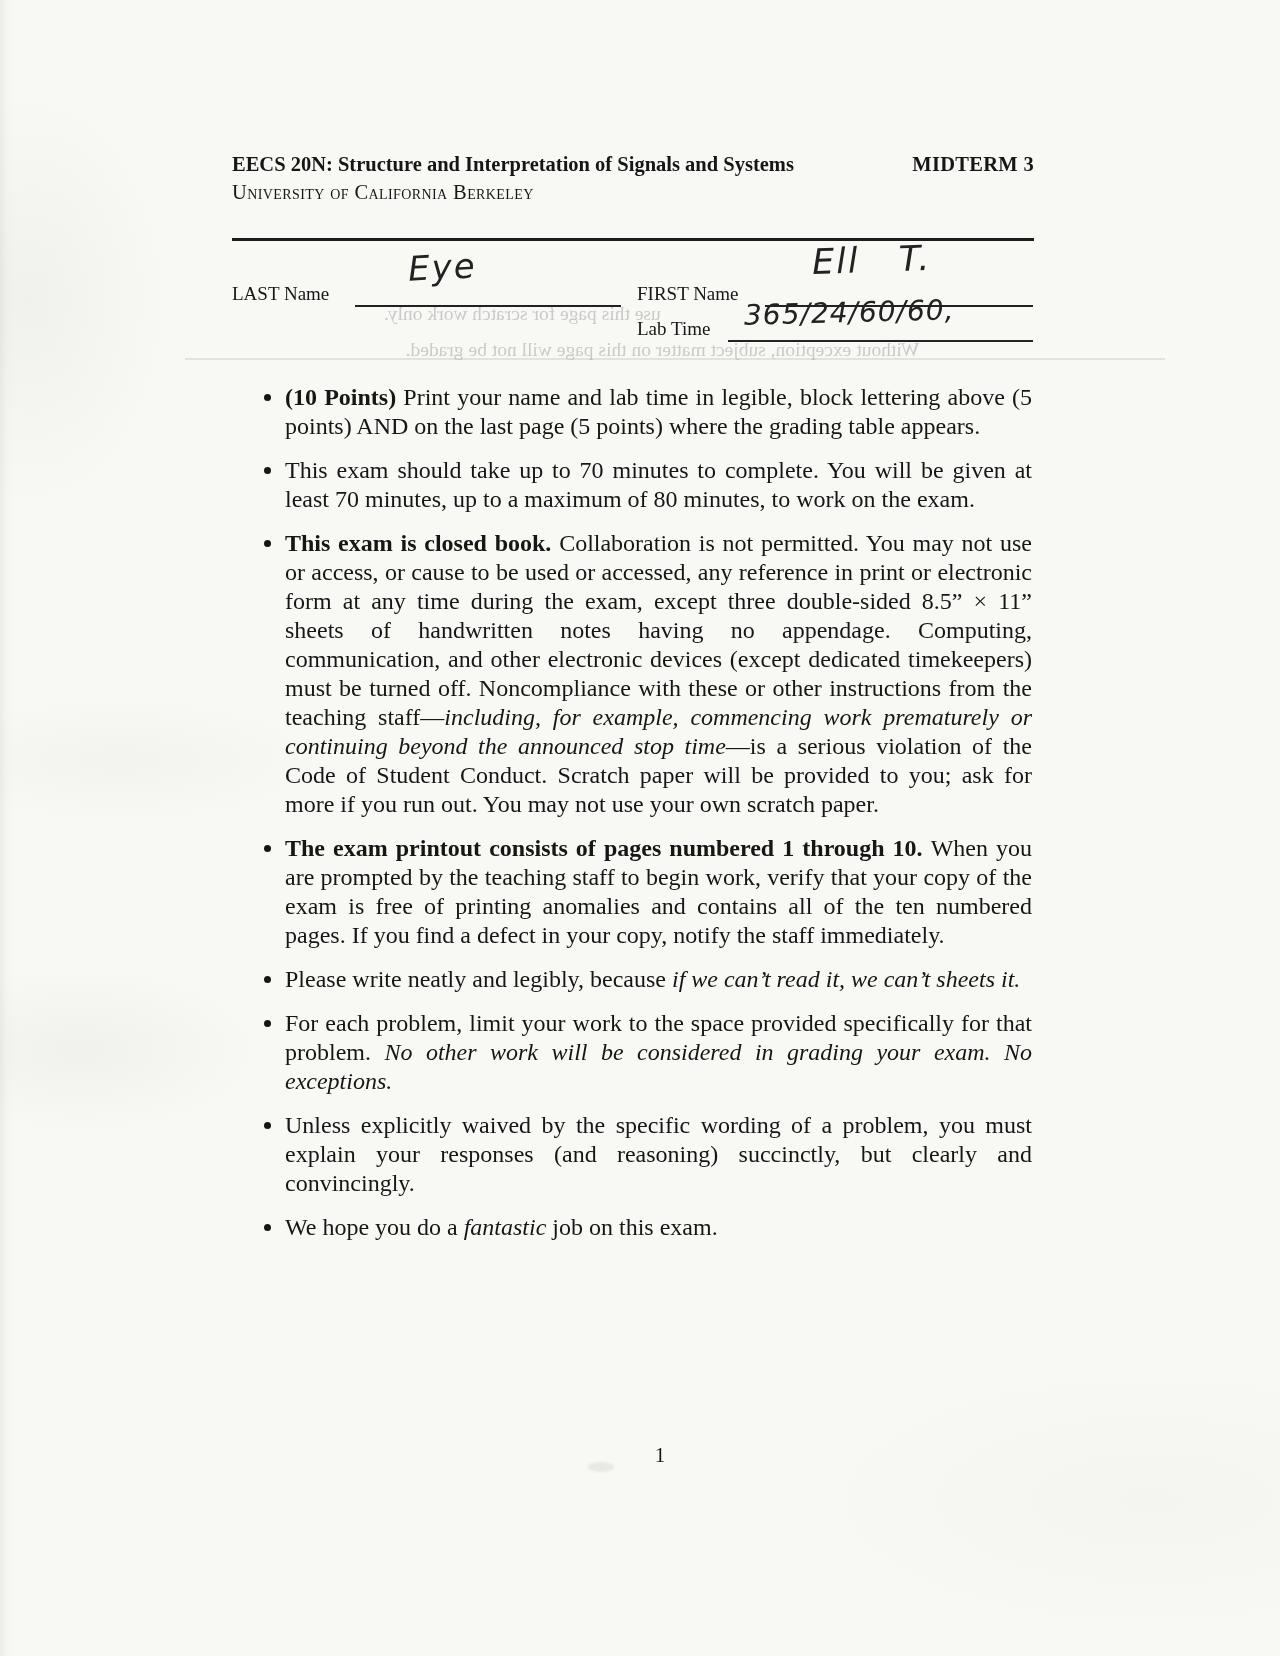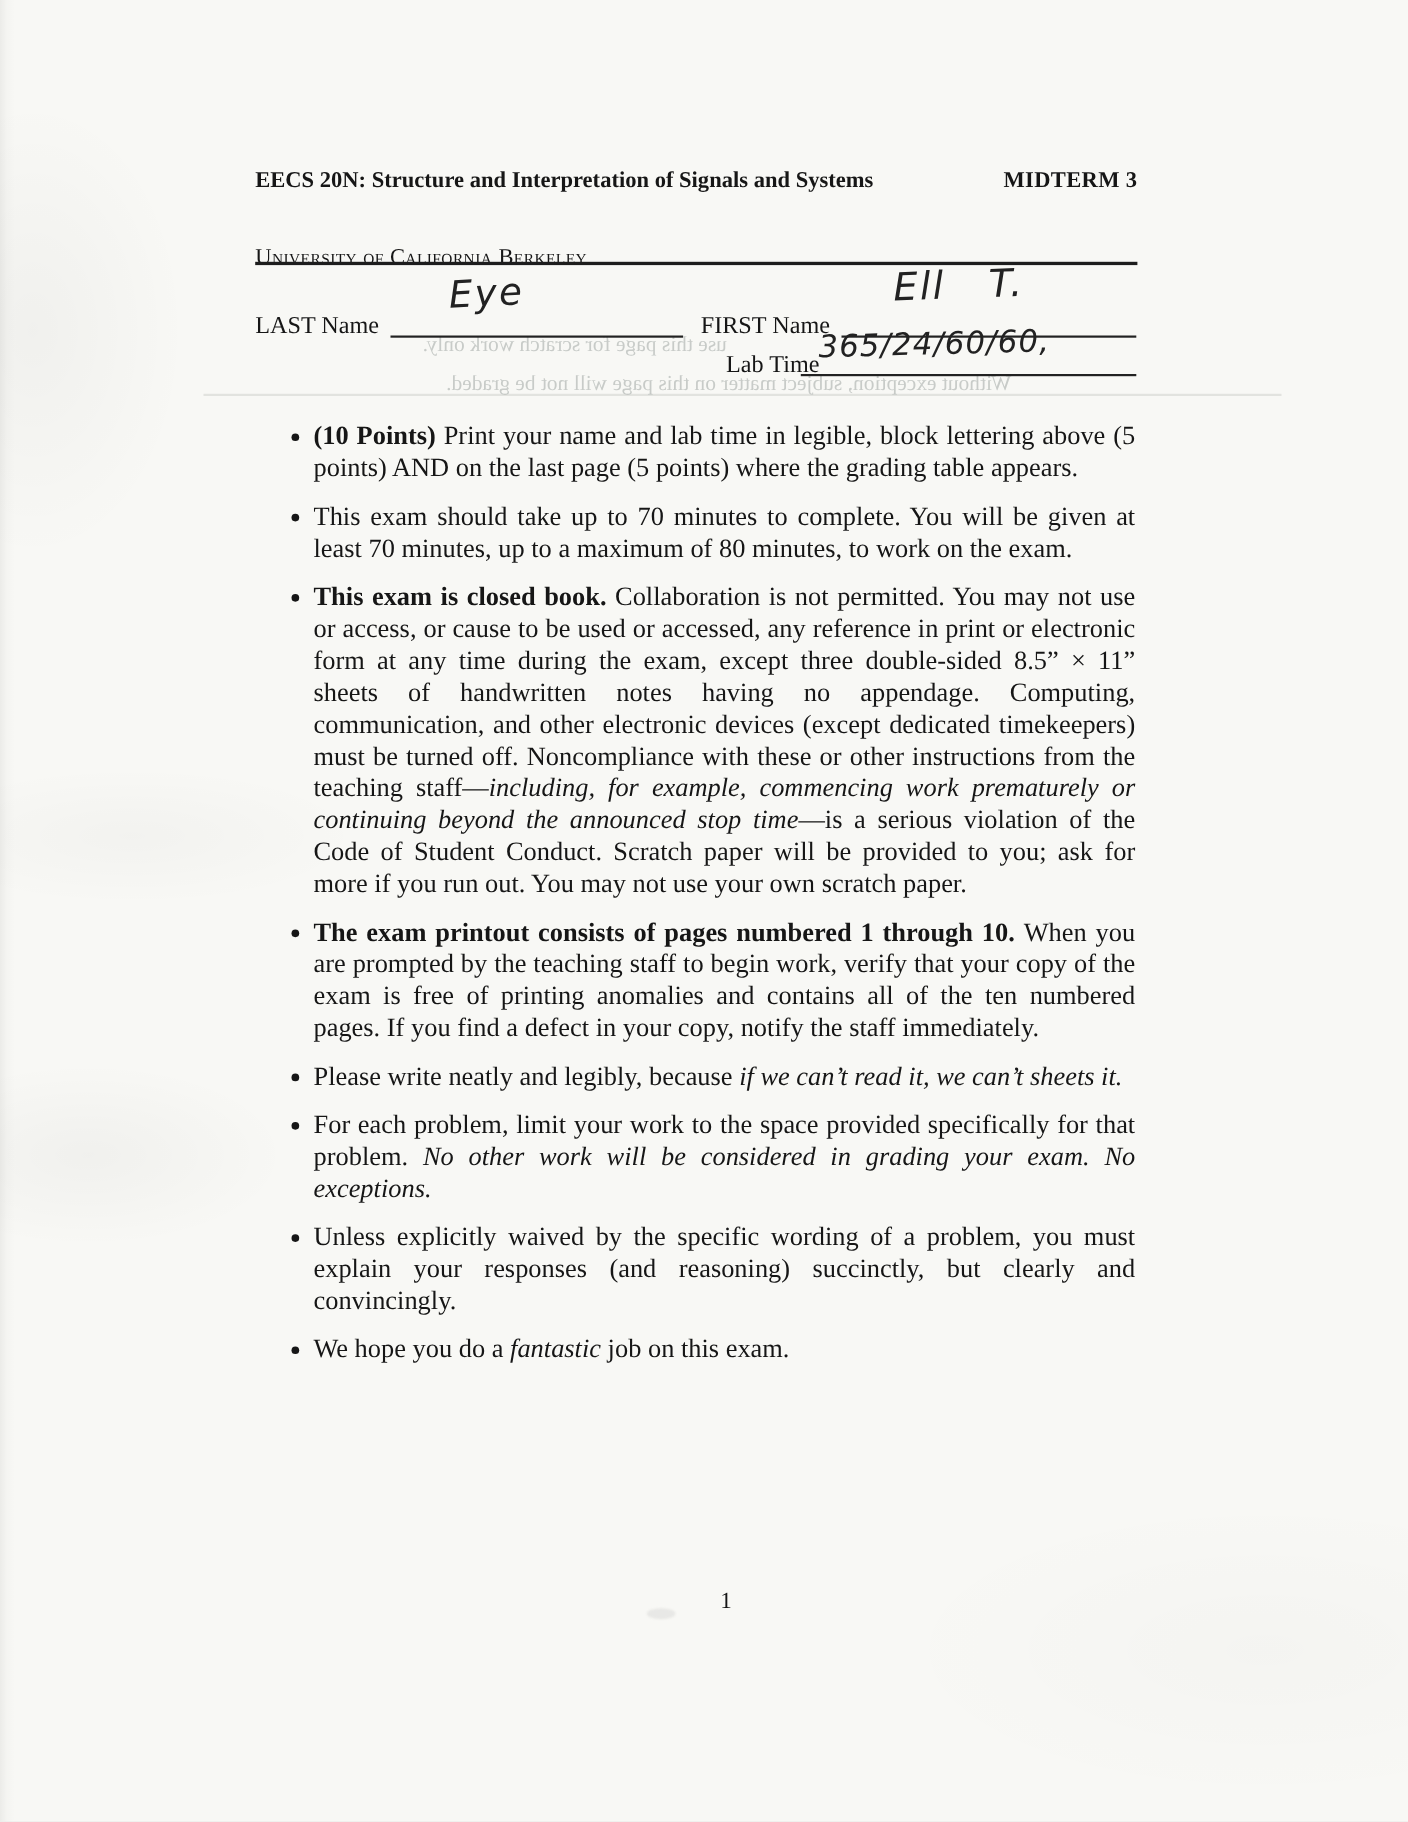--- a/index.html
+++ b/index.html
@@ -32,31 +32,30 @@
     justify-content: space-between;
     align-items: baseline;
     line-height: 28px;
     font-size: 20.5px;
   }
   .course-title { font-weight: bold; }
   .exam-label { font-weight: bold; letter-spacing: 0.3px; }
   .university-line {
     font-variant-caps: small-caps;
     letter-spacing: 0.4px;
-    margin-top: 42px;
   }
   .header-rule {
     position: absolute;
     left: 232px; top: 238px;
     width: 802px; height: 3px;
     background: #1d1d1d;
   }
 
   
-  .field-label { position: absolute; font-size: 22px; color: #161616; }
+  .field-label { position: absolute; font-size: 19px; color: #161616; }
   .field-line { position: absolute; height: 2px; background: #222; }
 
   .handwrite {
     position: absolute;
     font-family: "DejaVu Sans", sans-serif;
     font-style: italic;
     color: #222;
     white-space: pre;
   }
   .hw-last  { left: 408px; top: 247px; font-size: 34px; transform: rotate(-3deg); letter-spacing: 2px; }
@@ -144,21 +143,21 @@
   <div class="ghost-rule"></div>
 
   <span class="field-label" style="left:232px; top:283px;">LAST Name</span>
   <div class="field-line" style="left:355px; top:305px; width:266px;"></div>
   <span class="handwrite hw-last">Eye</span>
 
   <span class="field-label" style="left:637px; top:283px;">FIRST Name</span>
   <div class="field-line" style="left:765px; top:305px; width:268px;"></div>
   <span class="handwrite hw-first">Ell   T.</span>
 
-  <span class="field-label" style="left:660px; top:318px;">Lab Time</span>
+  <span class="field-label" style="left:637px; top:318px;">Lab Time</span>
   <div class="field-line" style="left:728px; top:340px; width:305px;"></div>
   <span class="handwrite hw-lab">365/24/60/60,</span>
 
   <div class="instructions">
     <ul>
         <li><span class="seg-bold">(10 Points) </span><span class="seg-normal">Print your name and lab time in legible, block lettering above (5 points) AND on the last page (5 points) where the grading table appears.</span></li>
         <li><span class="seg-normal">This exam should take up to 70 minutes to complete. You will be given at least 70 minutes, up to a maximum of 80 minutes, to work on the exam.</span></li>
         <li><span class="seg-bold">This exam is closed book. </span><span class="seg-normal">Collaboration is not permitted. You may not use or access, or cause to be used or accessed, any reference in print or electronic form at any time during the exam, except three double-sided 8.5” × 11” sheets of handwritten notes having no appendage. Computing, communication, and other electronic devices (except dedicated timekeepers) must be turned off. Noncompliance with these or other instructions from the teaching staff—</span><span class="seg-italic">including, for example, commencing work prematurely or continuing beyond the announced stop time</span><span class="seg-normal">—is a serious violation of the Code of Student Conduct. Scratch paper will be provided to you; ask for more if you run out. You may not use your own scratch paper.</span></li>
         <li><span class="seg-bold">The exam printout consists of pages numbered 1 through 10. </span><span class="seg-normal">When you are prompted by the teaching staff to begin work, verify that your copy of the exam is free of printing anomalies and contains all of the ten numbered pages. If you find a defect in your copy, notify the staff immediately.</span></li>
         <li><span class="seg-normal">Please write neatly and legibly, because </span><span class="seg-italic">if we can’t read it, we can’t sheets it.</span></li>

